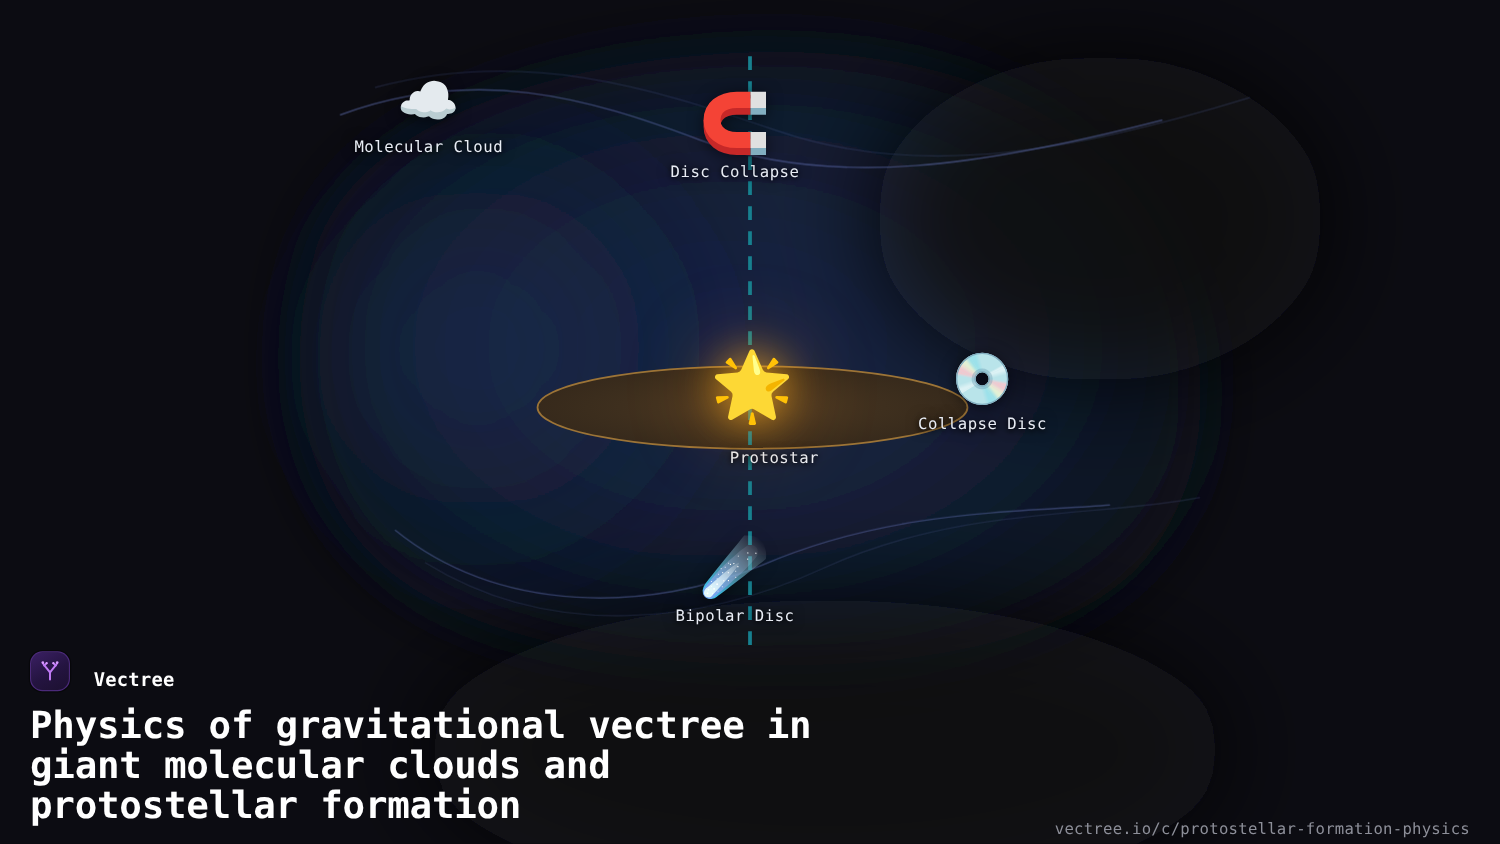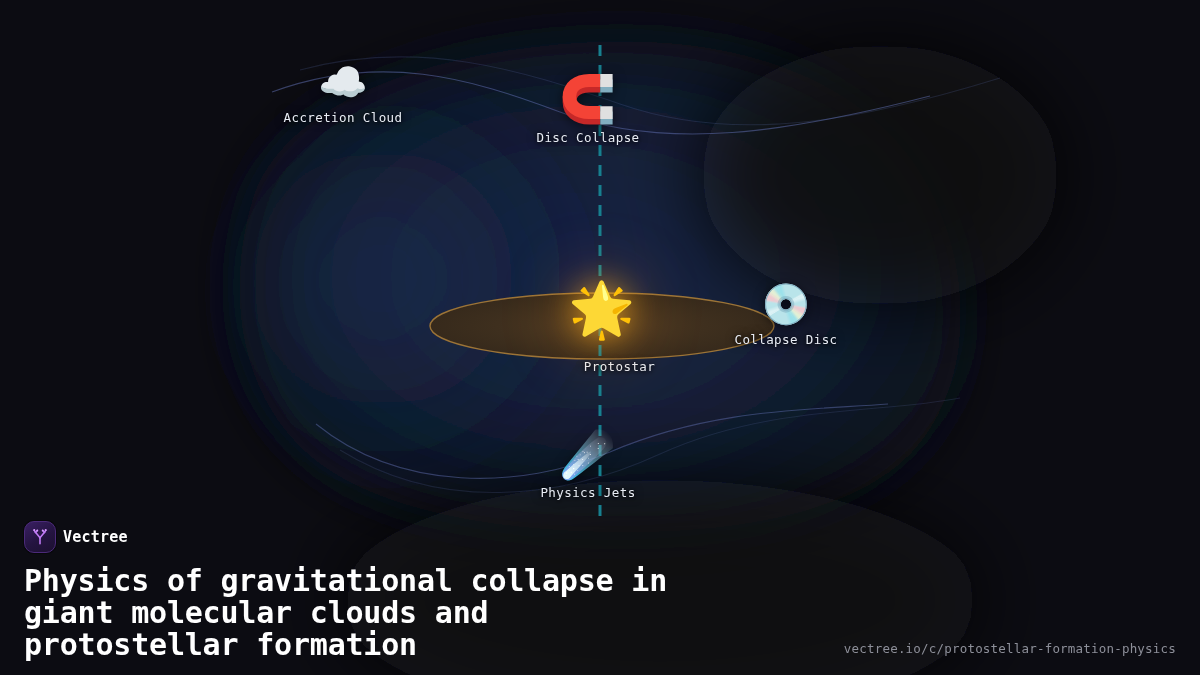--- a/index.html
+++ b/index.html
@@ -71,22 +71,22 @@
   
   #footer {
     position:absolute;
     left:0; bottom:0;
     width:1200px;
     padding:0 24px 14px 24px;
     z-index:20;
   }
   #brand {
     display:flex;
-    align-items:center;
-    gap:7px;
+    align-items:flex-end;
+    gap:19px;
     margin-bottom:12px;
   }
   #brand-mark {
     width:32px; height:32px;
     border-radius:10px;
     background:linear-gradient(150deg,#3a1f63 0%,#241440 55%,#1c1030 100%);
     border:1px solid #4b2a7a;
     display:flex; align-items:center; justify-content:center;
     box-shadow:0 0 0 1px rgba(0,0,0,.4);
     flex:0 0 auto;
@@ -102,21 +102,21 @@
     font-weight:bold;
     line-height:1.07;
     color:#ffffff;
     letter-spacing:-.2px;
     max-width:830px;
     white-space:pre-line;
   }
   #url {
     position:absolute;
     right:24px;
-    bottom:19px;
+    bottom:5px;
     font-size:12.5px;
     color:#8d8f99;
     letter-spacing:.2px;
     z-index:21;
   }
 </style>
 </head>
 <body>
 
 <div id="stage">
@@ -188,41 +188,41 @@
       </radialGradient>
     </defs>
 
     <ellipse cx="602" cy="326" rx="172" ry="33" fill="url(#discFill)" stroke="#9c7437" stroke-width="1.4"></ellipse>
 
     <line x1="600" y1="45" x2="600" y2="520" stroke="#17808f" stroke-width="3" stroke-dasharray="11 9" stroke-linecap="butt"></line>
   </svg>
 
   <div class="node" id="node-cloud" style="left:343px; top:93px;">
     <div class="node-glyph">☁️</div>
-    <div class="node-label">Accretion Cloud</div>
+    <div class="node-label">Molecular Cloud</div>
   </div>
 
   <div class="node" id="node-jeans" style="left:588px; top:110px;">
     <div class="node-glyph">🧲</div>
     <div class="node-label">Disc Collapse</div>
   </div>
 
   <div class="node" id="node-protostar" style="left:602px; top:328px;">
     <div class="node-glyph">🌟</div>
     <div class="node-label">Protostar</div>
   </div>
 
   <div class="node" id="node-accretion" style="left:786px; top:315px;">
     <div class="node-glyph">💿</div>
     <div class="node-label">Collapse Disc</div>
   </div>
 
   <div class="node" id="node-jets" style="left:588px; top:466px;">
     <div class="node-glyph">☄️</div>
-    <div class="node-label">Physics Jets</div>
+    <div class="node-label">Bipolar Disc</div>
   </div>
 
   <div id="footer">
 
     <div id="brand">
       <div id="brand-mark">
         <svg width="20" height="20" viewBox="0 0 24 24" aria-hidden="true">
           <g stroke="#c07af5" stroke-width="1.9" stroke-linecap="round" fill="none">
             <path d="M12 20 L12 13"></path>
             <path d="M12 13 L6.6 6.4"></path>
@@ -236,20 +236,20 @@
             <circle cx="5.1" cy="3.7" r="1.25"></circle>
             <circle cx="8.8" cy="4.2" r="1.1"></circle>
             <circle cx="18.9" cy="3.7" r="1.25"></circle>
             <circle cx="15.2" cy="4.2" r="1.1"></circle>
           </g>
         </svg>
       </div>
       <div id="brand-name">Vectree</div>
     </div>
 
-    <div id="headline">Physics of gravitational collapse in
+    <div id="headline">Physics of gravitational vectree in
 giant molecular clouds and
 protostellar formation</div>
   </div>
 
   <div id="url">vectree.io/c/protostellar-formation-physics</div>
 
 </div>
 
 </body></html>

